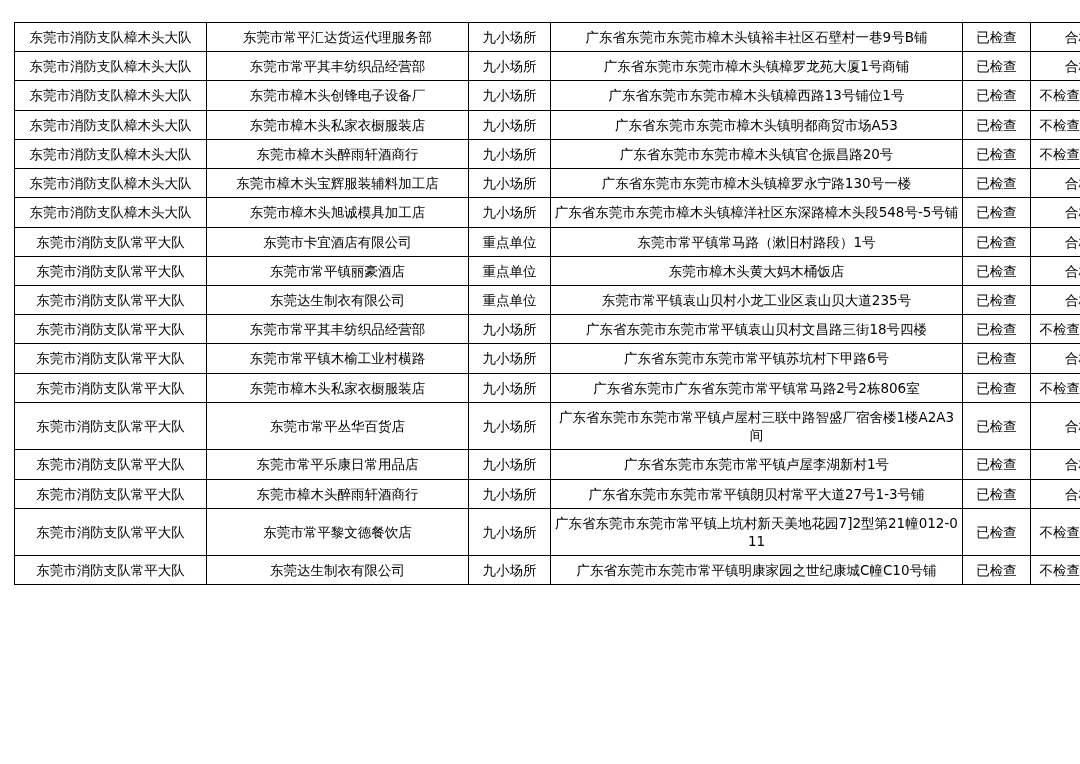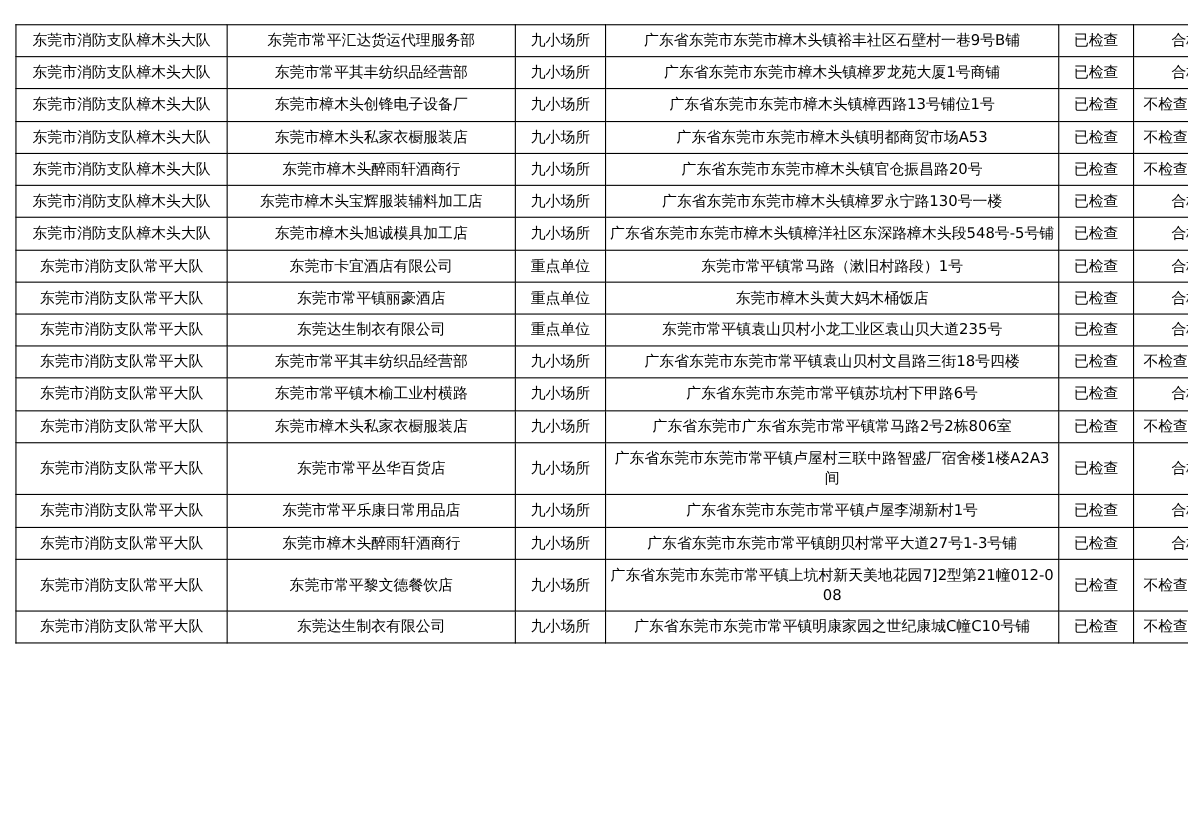--- a/index.html
+++ b/index.html
@@ -187,21 +187,21 @@
           <td class="cell-name">东莞市樟木头醉雨轩酒商行</td>
           <td class="cell-type">九小场所</td>
           <td class="cell-addr">广东省东莞市东莞市常平镇朗贝村常平大道27号1-3号铺</td>
           <td class="cell-status">已检查</td>
           <td class="cell-result">合格</td>
         </tr>
         <tr>
           <td class="cell-unit">东莞市消防支队常平大队</td>
           <td class="cell-name">东莞市常平黎文德餐饮店</td>
           <td class="cell-type">九小场所</td>
-          <td class="cell-addr">广东省东莞市东莞市常平镇上坑村新天美地花园7]2型第21幢012-008</td>
+          <td class="cell-addr">广东省东莞市东莞市常平镇上坑村新天美地花园7]2型第21幢012-011</td>
           <td class="cell-status">已检查</td>
           <td class="cell-result">不检查(其他)</td>
         </tr>
         <tr>
           <td class="cell-unit">东莞市消防支队常平大队</td>
           <td class="cell-name">东莞达生制衣有限公司</td>
           <td class="cell-type">九小场所</td>
           <td class="cell-addr">广东省东莞市东莞市常平镇明康家园之世纪康城C幢C10号铺</td>
           <td class="cell-status">已检查</td>
           <td class="cell-result">不检查(其他)</td>

